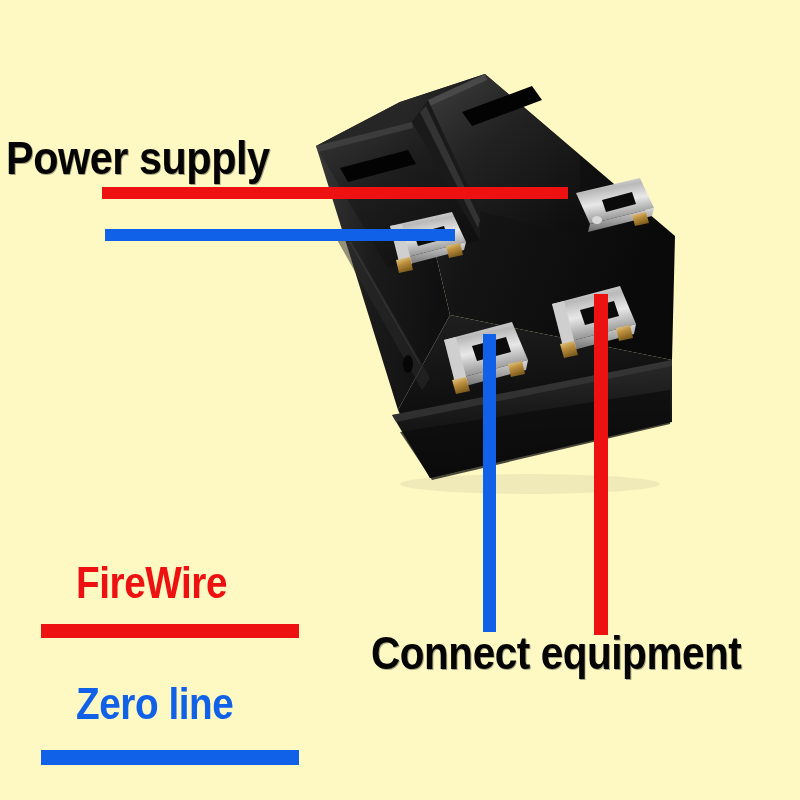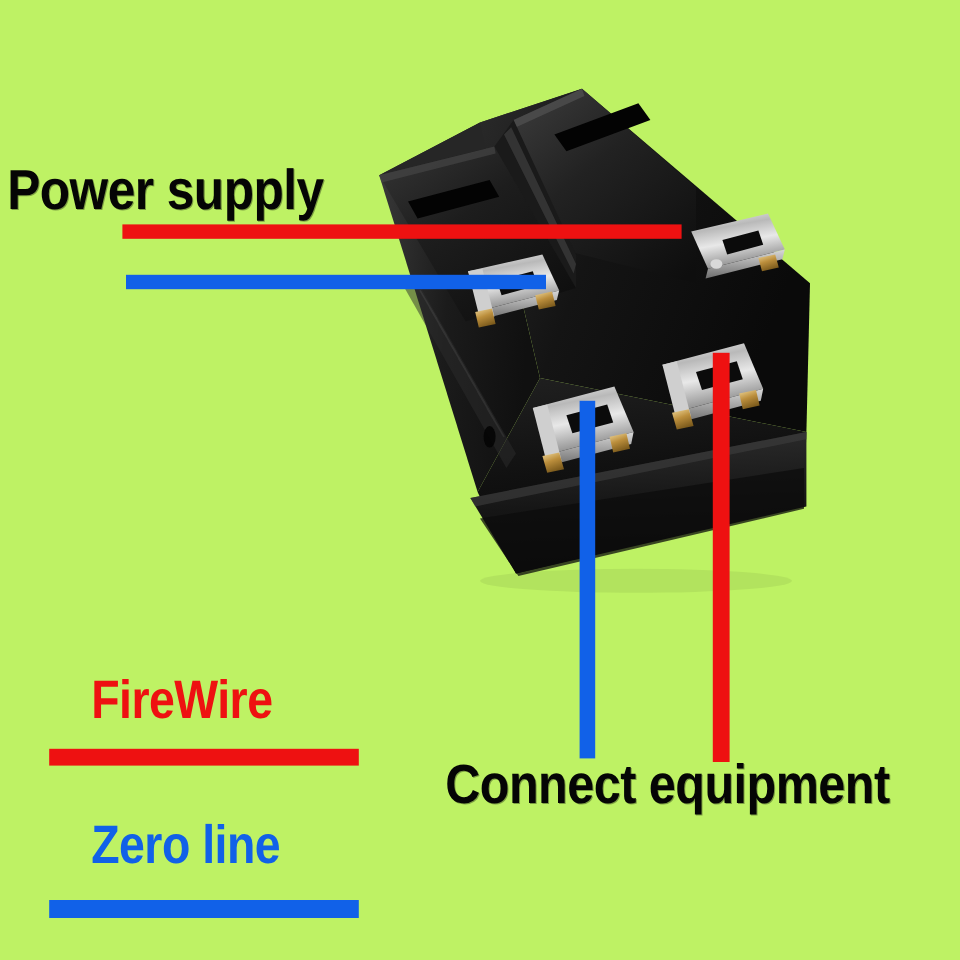--- a/index.html
+++ b/index.html
@@ -105,21 +105,21 @@
     top: 60px;
     width: 420px;
     height: 460px;
     z-index: 10;
   }
   #switch svg { display: block; }
 </style>
 </head>
 <body>
 
-<div id="stage" style="background: #bef264;">
+<div id="stage" style="background: #fef9c3;">
 
   <div id="switch">
     <svg width="420" height="460" viewBox="0 0 420 460" xmlns="http://www.w3.org/2000/svg">
       <defs>
         <linearGradient id="gBodyTop" x1="0" y1="0" x2="1" y2="0.4">
           <stop offset="0" stop-color="#2a2a2a"></stop>
           <stop offset="0.45" stop-color="#141414"></stop>
           <stop offset="1" stop-color="#0a0a0a"></stop>
         </linearGradient>
         <linearGradient id="gBodyLeft" x1="0" y1="0" x2="1" y2="0.2">

